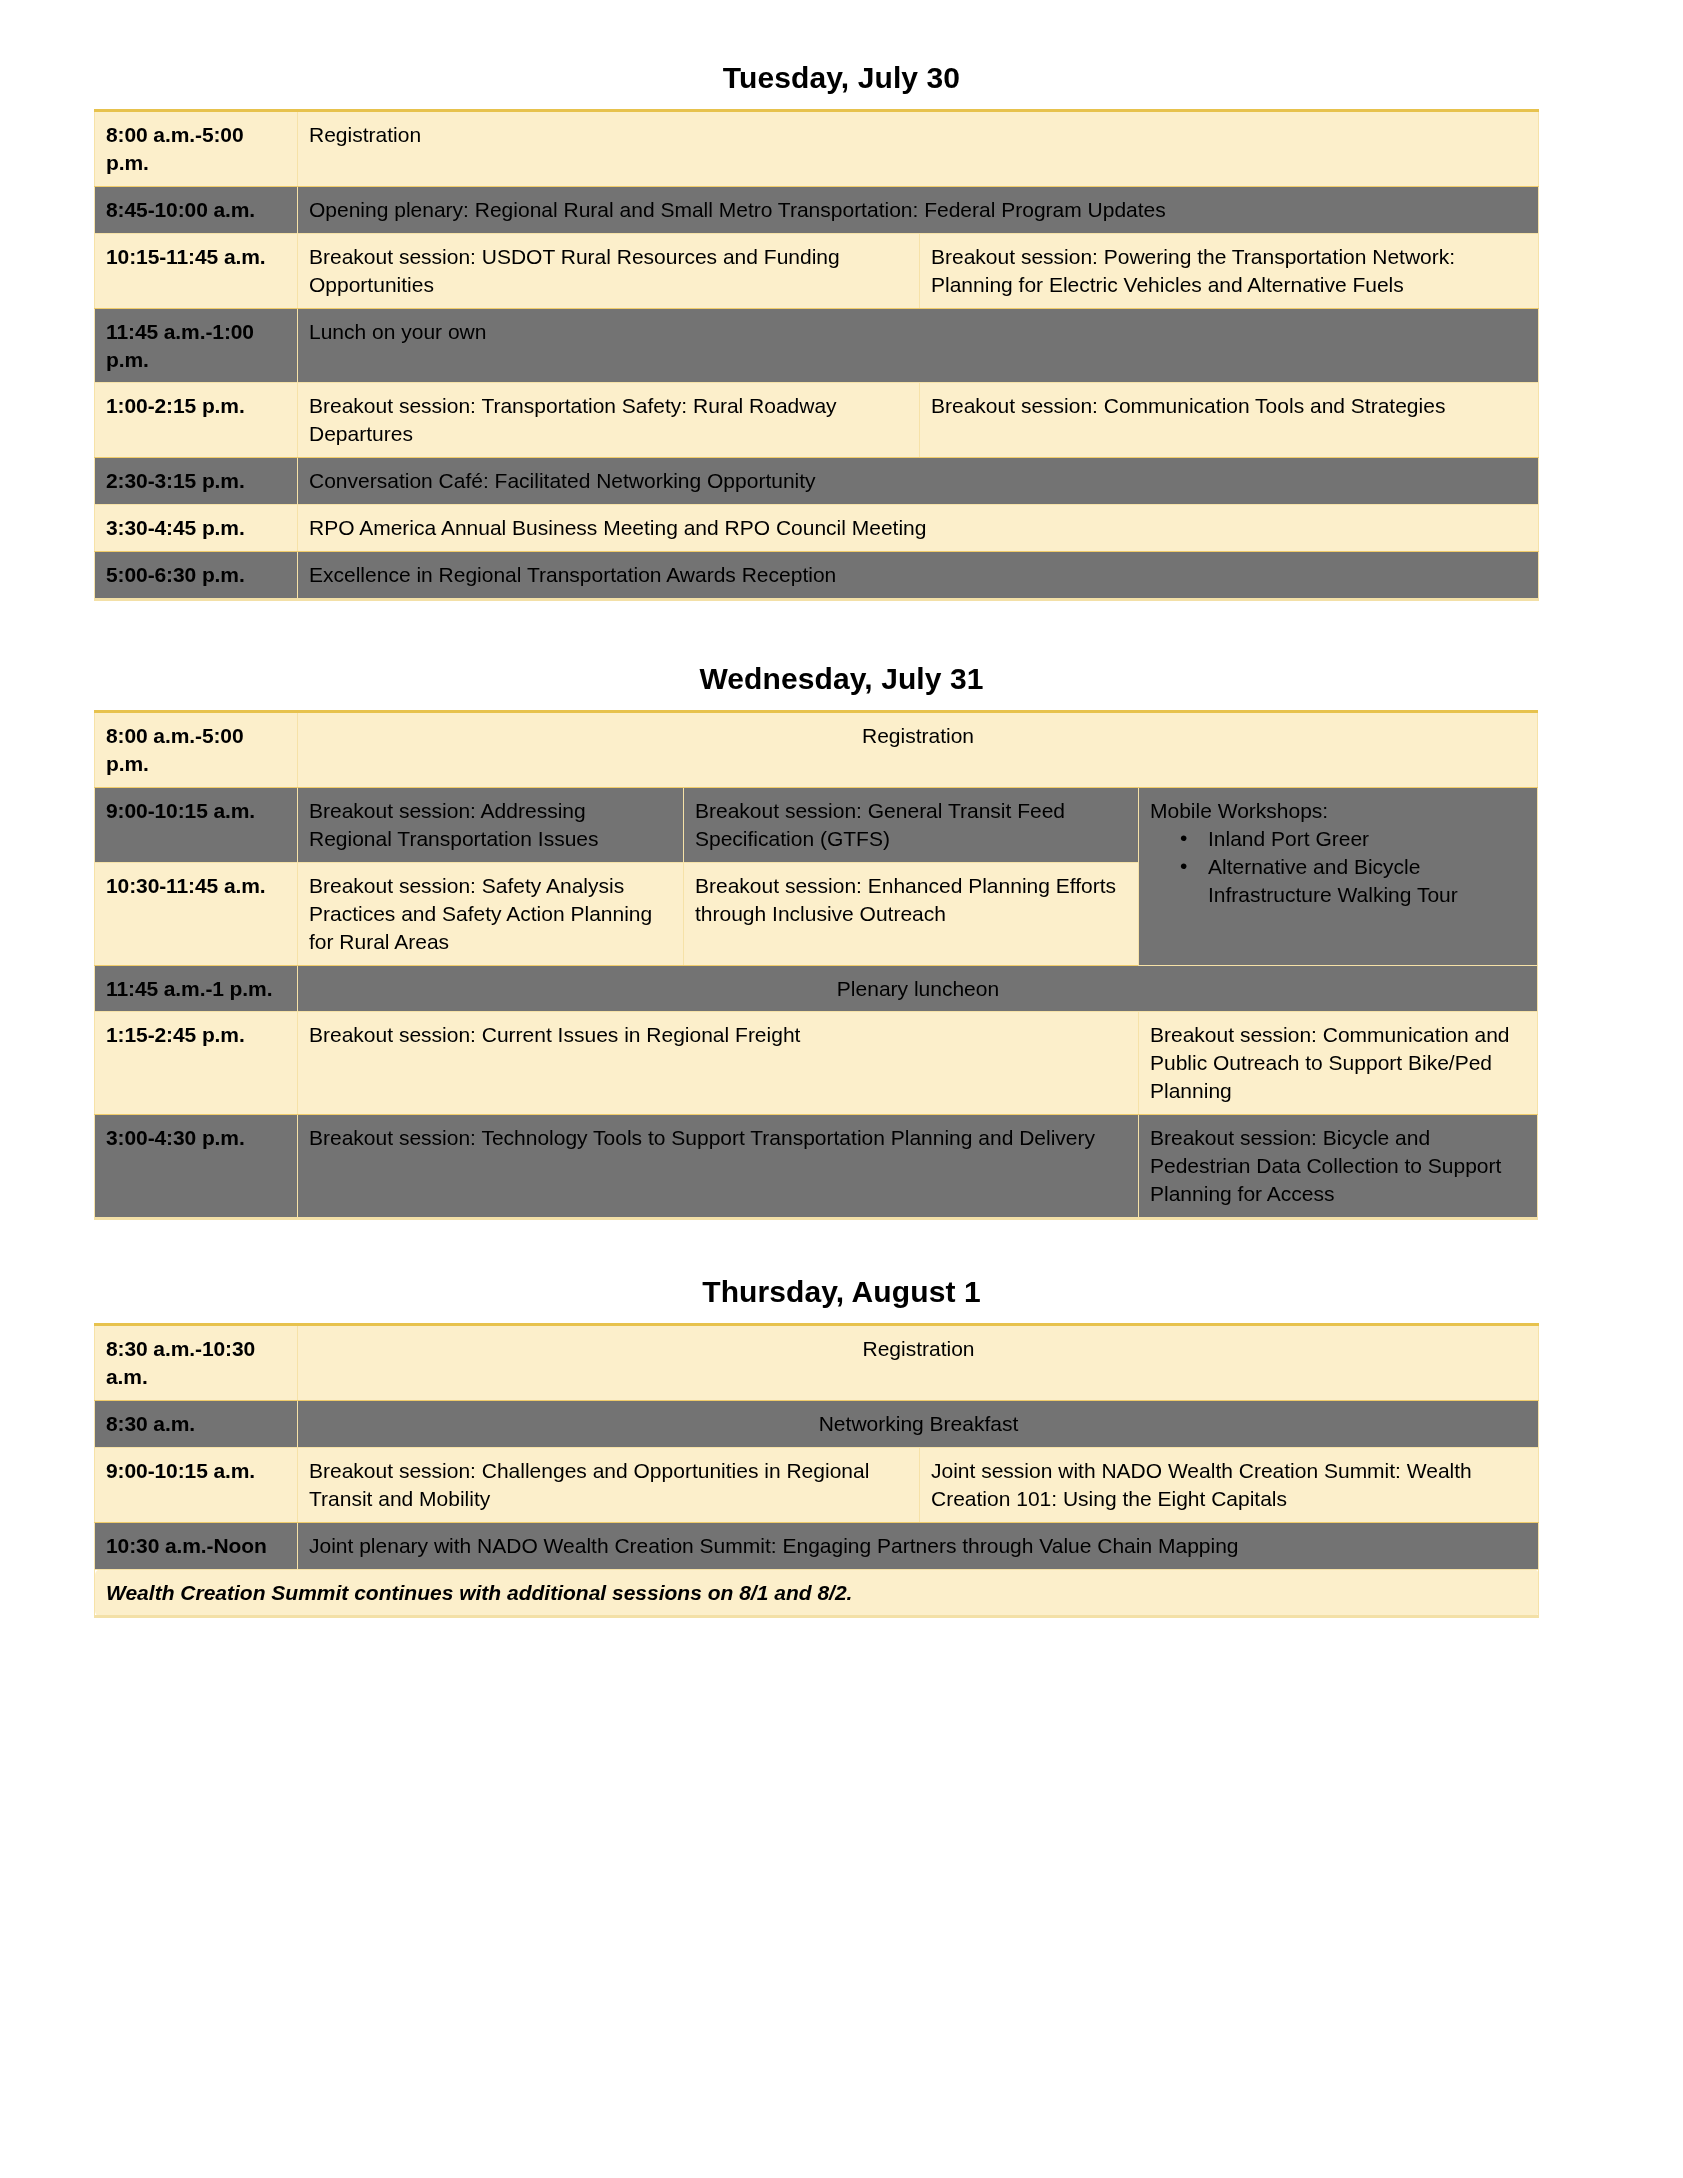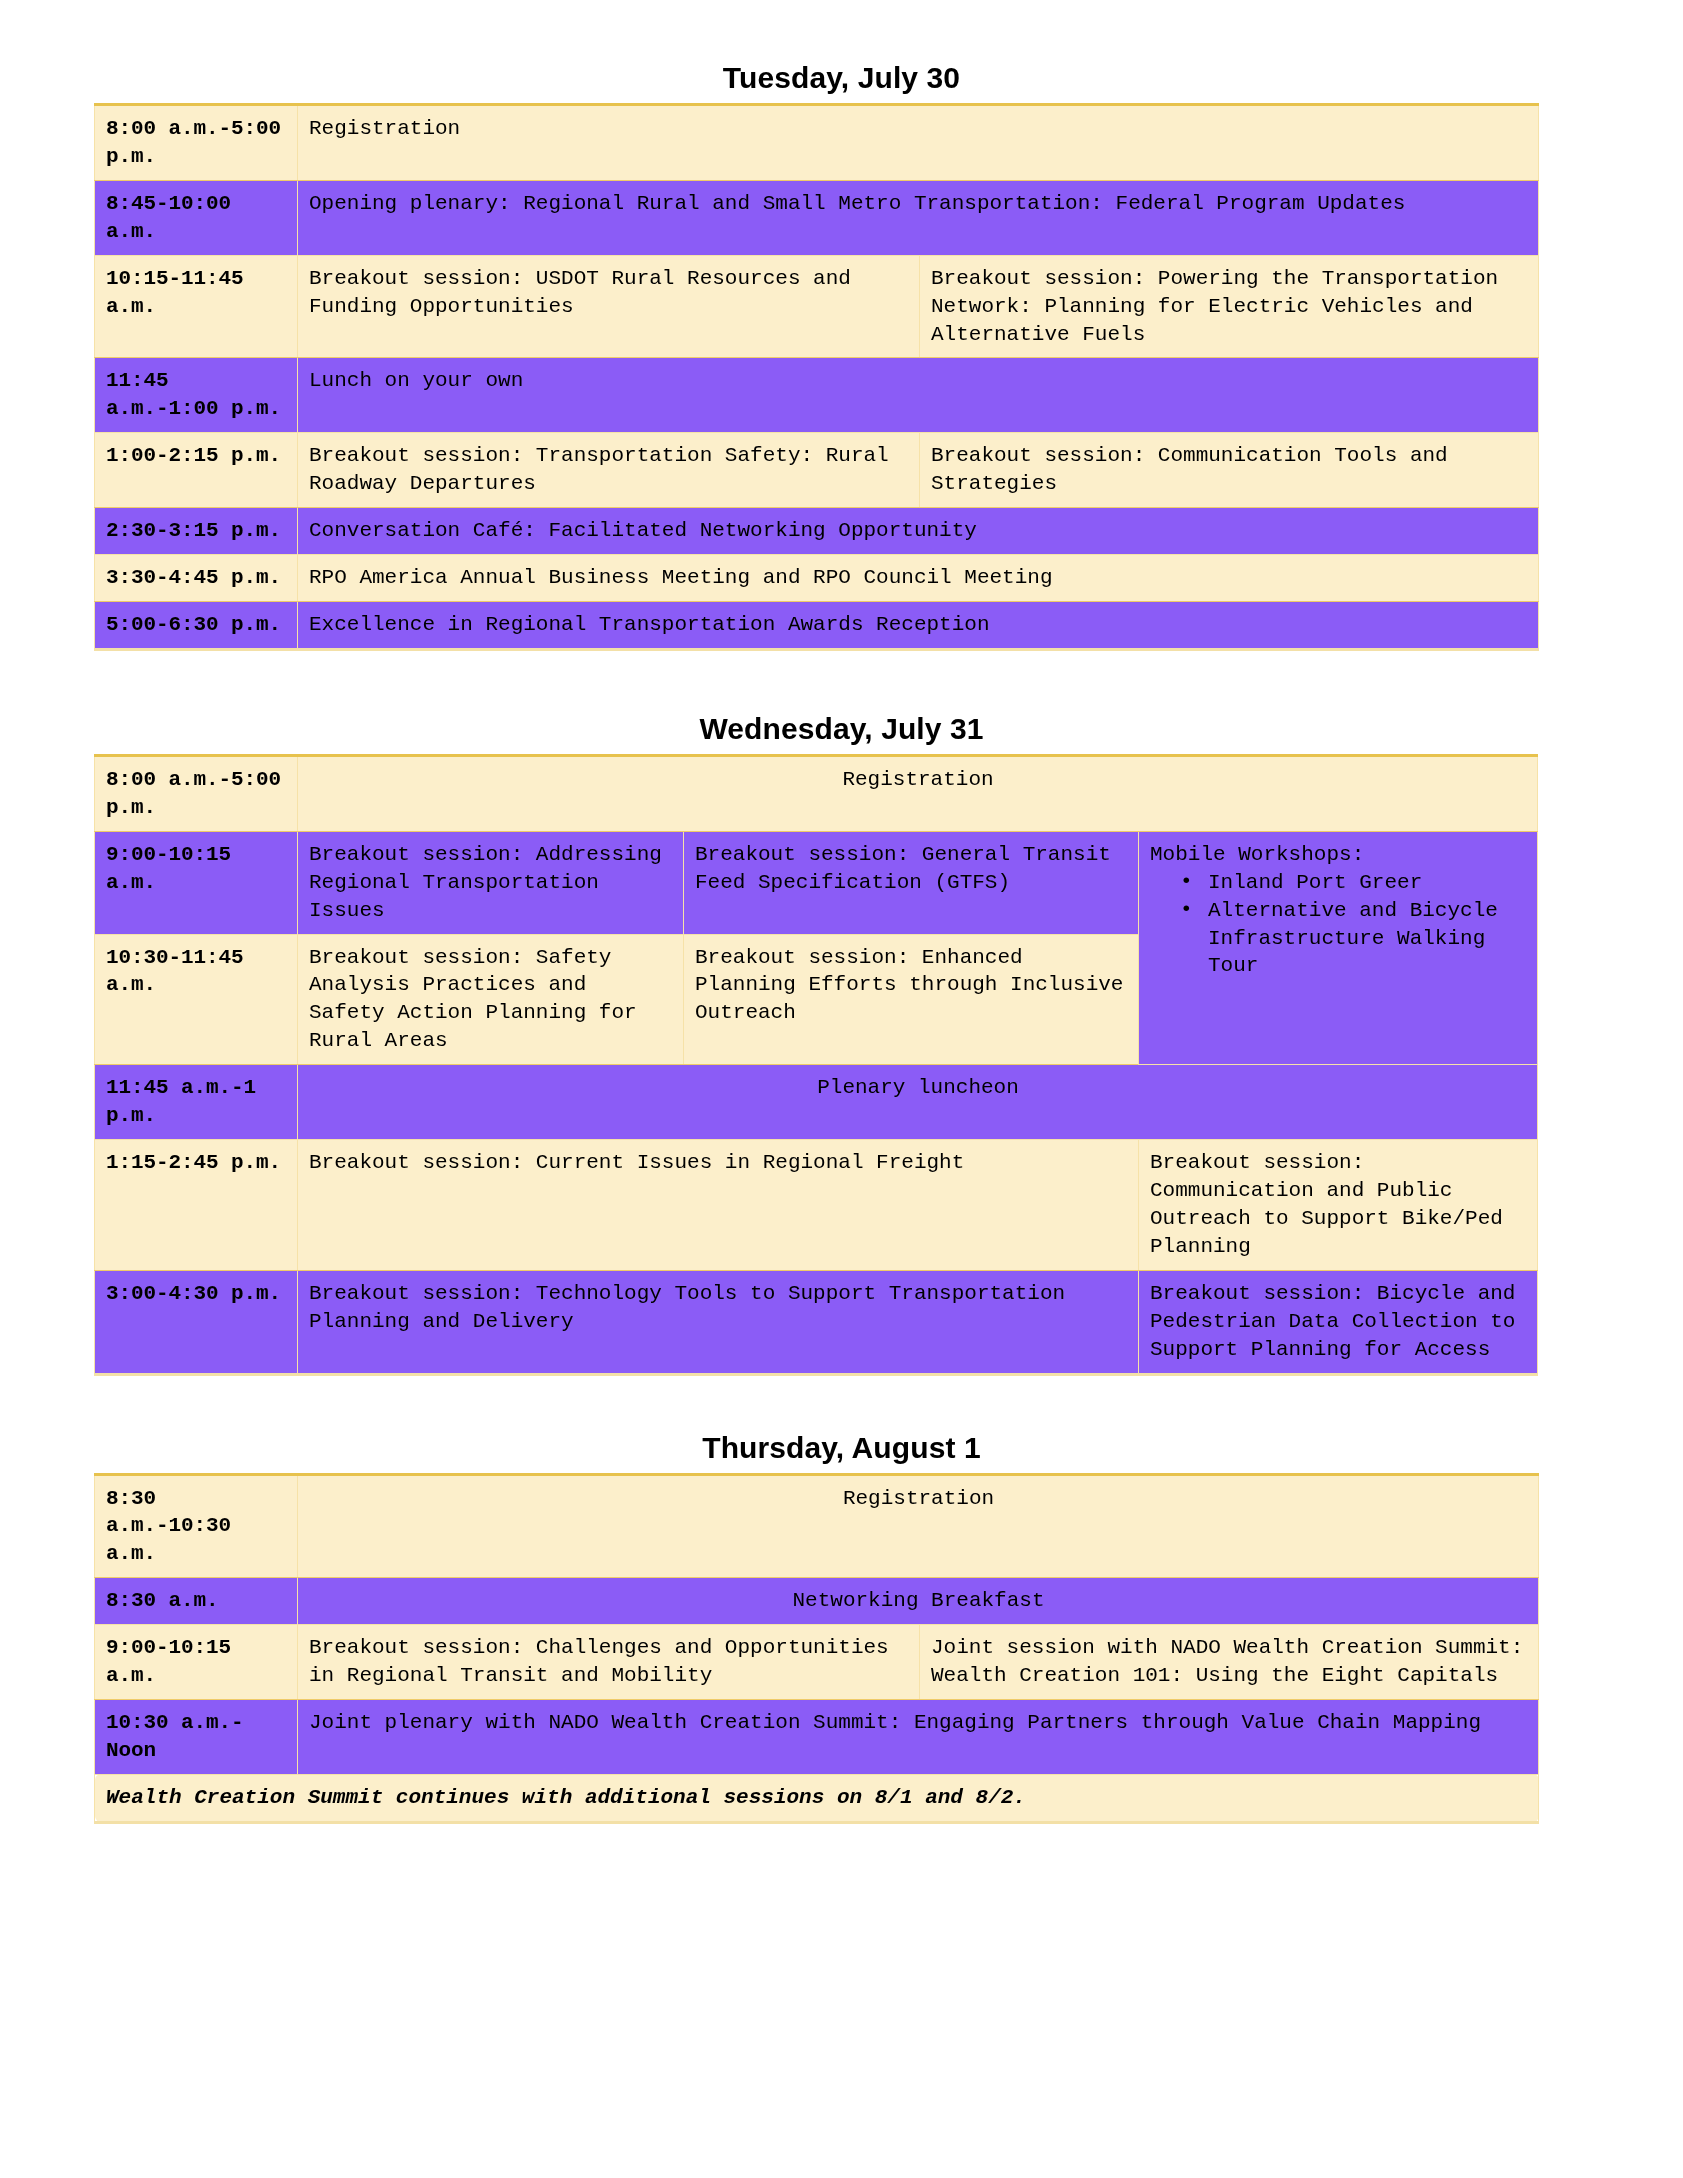--- a/index.html
+++ b/index.html
@@ -33,35 +33,34 @@
     color: #000;
     padding: 0;
     line-height: 1.1;
   }
 
   table.agenda {
     border-collapse: collapse;
     table-layout: fixed;
     width: 1443px;
     margin-left: 94px;
-    margin-top: 9px;
-    font-family: Liberation Mono, monospace;
+    margin-top: 15px;
   }
 
   table.agenda td {
     vertical-align: top;
     font-size: 21px;
     line-height: 1.33;
     padding: 9px 10px 9px 11px;
     border-top: 1px solid #f6e2a8;
     border-bottom: 1px solid #f6e2a8;
     border-left: 1px solid #f6e2a8;
     border-right: 1px solid #f6e2a8;
     word-wrap: break-word;
-    background: #8b5cf6;
+    background: #737373;
   }
 
   
   tr.tint > td { background: #fcefcb; }
   tr.tint > td { border-top-color: #efcb6a; border-bottom-color: #efcb6a; }
 
   
   tr.topedge > td { border-top: 3px solid #e7c24d; }
   tr.botedge > td { border-bottom: 3px solid #f3e0a7; }
 

